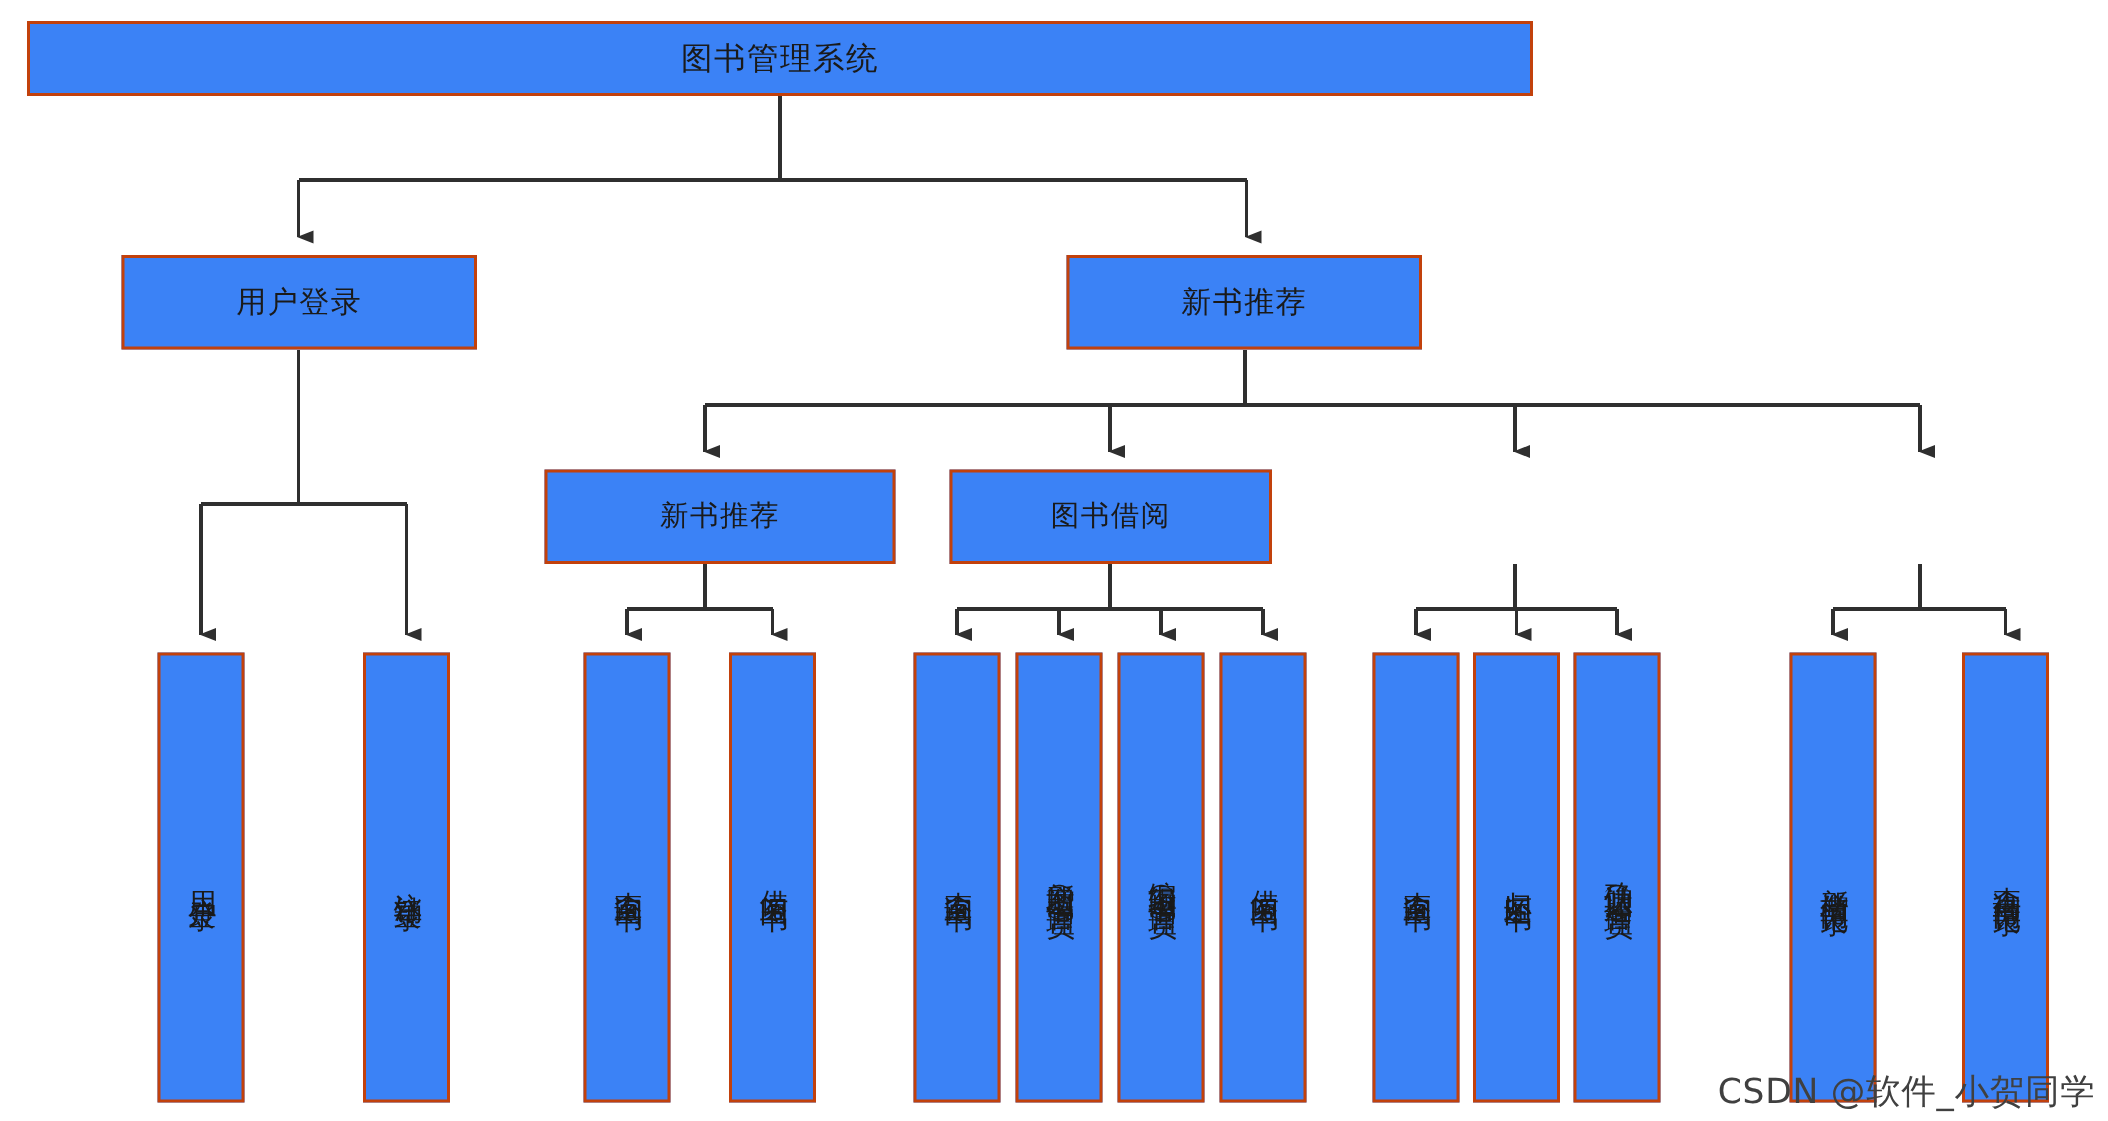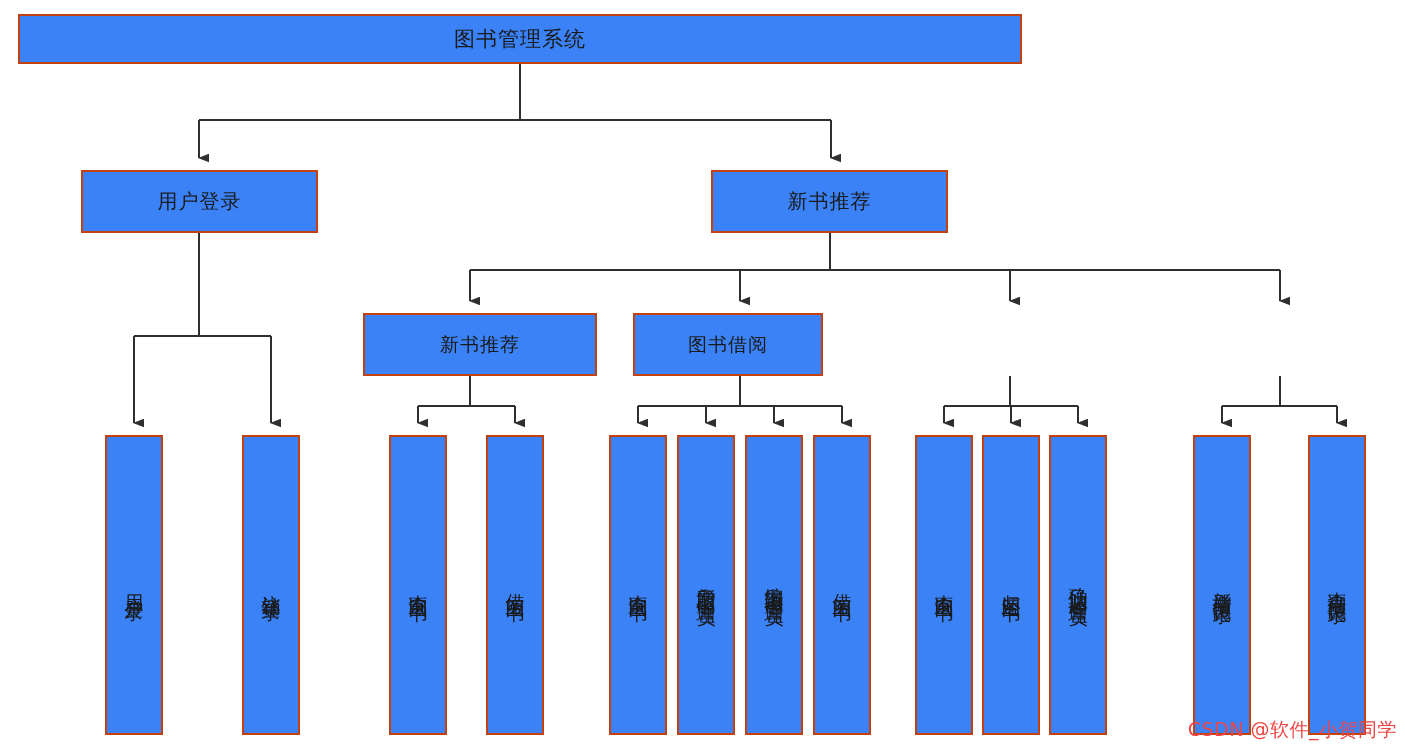--- a/index.html
+++ b/index.html
@@ -63,22 +63,22 @@
     text-orientation: upright;
     letter-spacing: 3px;
     line-height: 1.05;
     white-space: nowrap;
     max-height: 100%;
   }
   #watermark {
     position: absolute;
     right: 8px;
     bottom: 4px;
-    font-size: 19px;
-    color: #ef4444;
+    font-size: 23px;
+    color: #404040;
     letter-spacing: 0.5px;
     z-index: 3;
     white-space: nowrap;
     font-family: "DejaVu Sans", "Liberation Sans", sans-serif;
   }
 </style>
 </head>
 <body>
 
 <div id="diagram-root">
@@ -143,21 +143,21 @@
   </div>
 
   <div class="node level2" style="left:711px; top:170px; width:237px; height:63px;">
     <span class="label">新书推荐</span>
   </div>
 
   <div class="node level3" style="left:363px; top:313px; width:234px; height:63px;">
     <span class="label">新书推荐</span>
   </div>
 
-  <div class="node level3" style="left:633px; top:313px; width:190px; height:63px;">
+  <div class="node level3" style="left:633px; top:313px; width:215px; height:63px;">
     <span class="label">图书借阅</span>
   </div>
 
 
 
   <div class="node leaf" style="left:105px; top:435px; width:58px; height:300px;">
     <span class="label">用户登录</span>
   </div>
 
   <div class="node leaf" style="left:242px; top:435px; width:58px; height:300px;">

